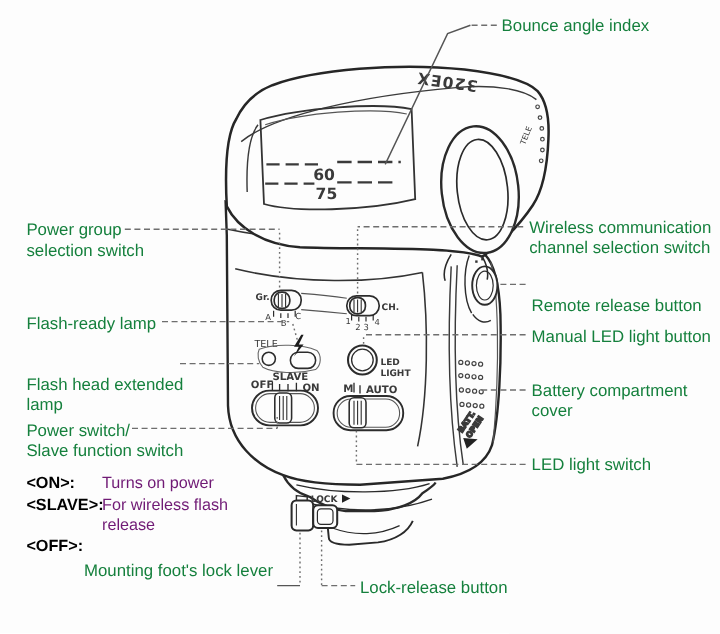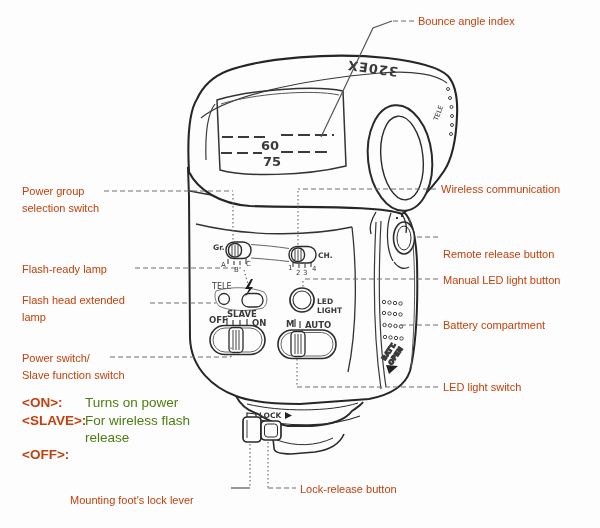--- a/index.html
+++ b/index.html
@@ -2,24 +2,24 @@
 <html><head>
 <meta charset="utf-8">
 <style>
   html,body{margin:0;padding:0;background:#fff;}
   .stage{
     position:relative;width:600px;height:528px;background:#fdfdfd;overflow:hidden;
     font-family:"Liberation Sans", sans-serif;color:#2d2d2d;
   }
   .stage svg{position:absolute;left:0;top:0;}
   .callout{
-    position:absolute;font-size:11px;line-height:16.5px;color:#c2410c;white-space:nowrap;
+    position:absolute;font-size:14px;line-height:16.5px;color:#15803d;white-space:nowrap;
   }
-  .legend-term{position:absolute;font-size:13.5px;font-weight:bold;color:#c2410c;white-space:nowrap;}
-  .legend-desc{position:absolute;font-size:13.5px;color:#4d7c0f;white-space:nowrap;}
+  .legend-term{position:absolute;font-size:13.5px;font-weight:bold;color:#000000;white-space:nowrap;}
+  .legend-desc{position:absolute;font-size:13.5px;color:#701a75;white-space:nowrap;}
   
   text{font-family:"DejaVu Sans","Liberation Sans",sans-serif;fill:#3a3a3a;}
 </style>
 </head>
 <body>
 
 <div class="stage">
 
 <svg width="600" height="528" viewBox="0 0 600 528">
 
@@ -220,49 +220,51 @@
 
 <div class="callout" style="left:418px;top:13px">Bounce angle index</div>
 
 <div class="callout" style="left:22px;top:183px">
   <div>Power group</div>
   <div>selection switch</div>
 </div>
 
 <div class="callout" style="left:441px;top:181px">
   <div>Wireless communication</div>
+  <div>channel selection switch</div>
 </div>
 
 <div class="callout" style="left:443px;top:246px">Remote release button</div>
 
 <div class="callout" style="left:443px;top:272px">Manual LED light button</div>
 
 <div class="callout" style="left:22px;top:261px">Flash-ready lamp</div>
 
-<div class="callout" style="left:22px;top:292px">
+<div class="callout" style="left:22px;top:312px">
   <div>Flash head extended</div>
   <div>lamp</div>
 </div>
 
 <div class="callout" style="left:443px;top:317px">
   <div>Battery compartment</div>
+  <div>cover</div>
 </div>
 
 <div class="callout" style="left:22px;top:350px">
   <div>Power switch/</div>
   <div>Slave function switch</div>
 </div>
 
 <div class="callout" style="left:443px;top:379px">LED light switch</div>
 
 <div class="legend-term" style="left:22px;top:395px">&lt;ON&gt;:</div>
 <div class="legend-desc" style="left:85px;top:395px">Turns on power</div>
 
 <div class="legend-term" style="left:22px;top:413px">&lt;SLAVE&gt;:</div>
 <div class="legend-desc" style="left:85px;top:413px">For wireless flash</div>
 <div class="legend-desc" style="left:85px;top:430px">release</div>
 
 <div class="legend-term" style="left:22px;top:447px">&lt;OFF&gt;:</div>
 
-<div class="callout" style="left:70px;top:492px">Mounting foot's lock lever</div>
+<div class="callout" style="left:70px;top:467px">Mounting foot's lock lever</div>
 <div class="callout" style="left:300px;top:481px">Lock-release button</div>
 
 </div>
 
 </body></html>

